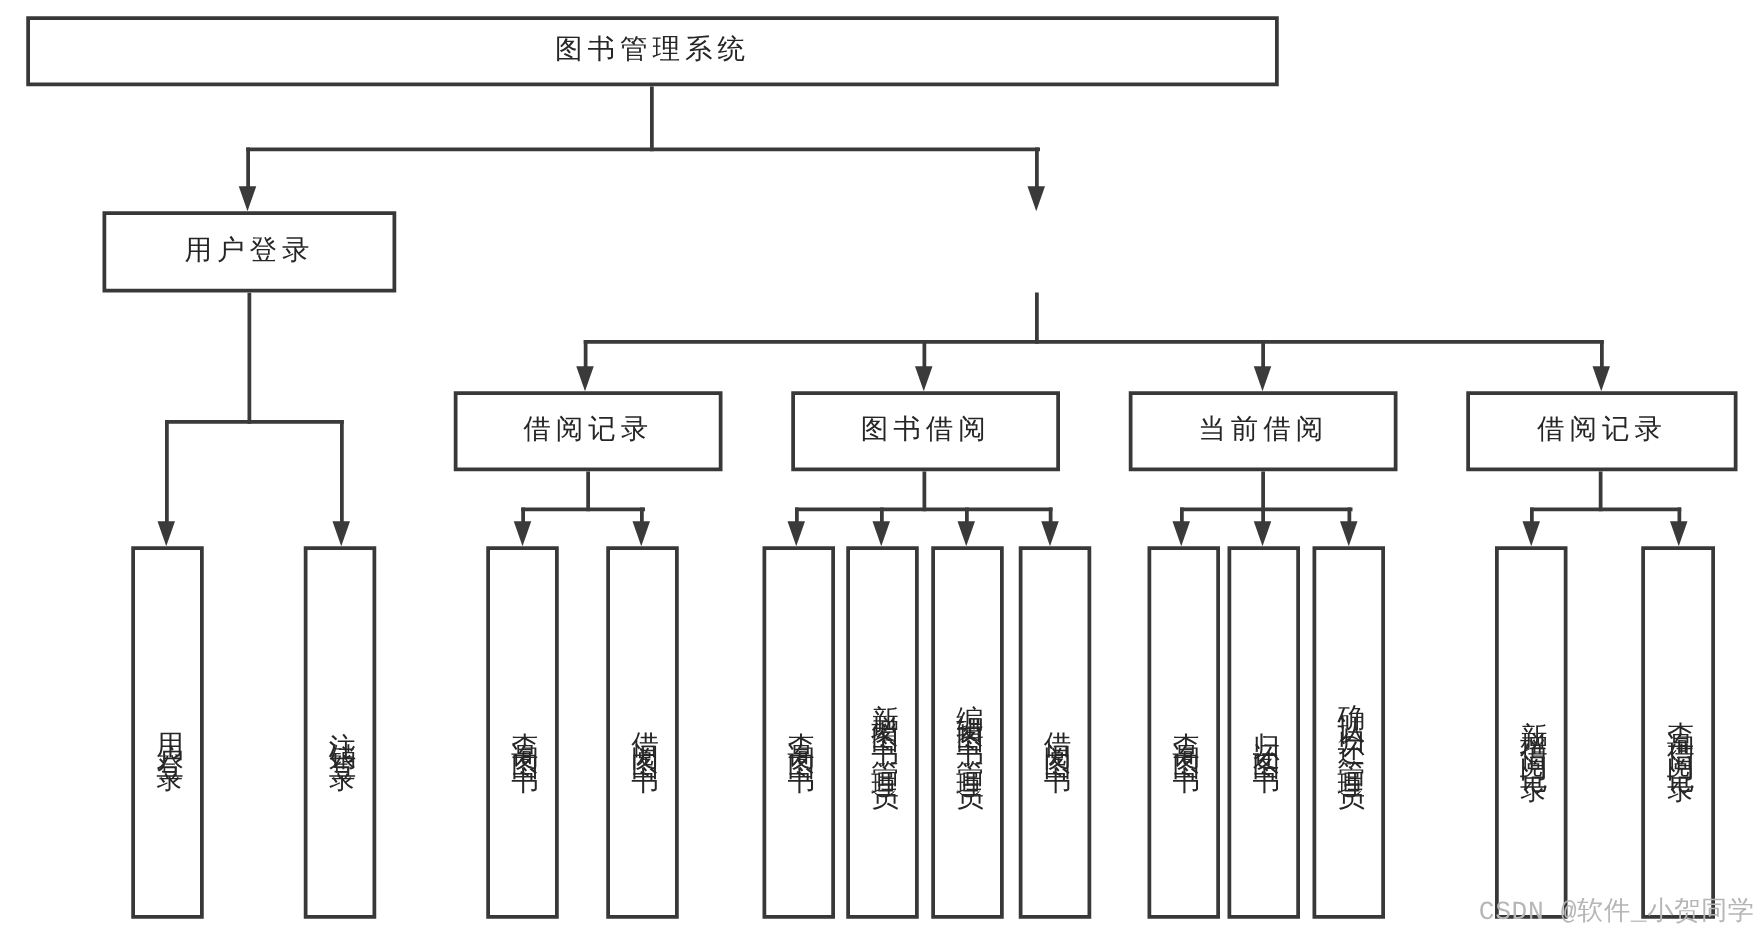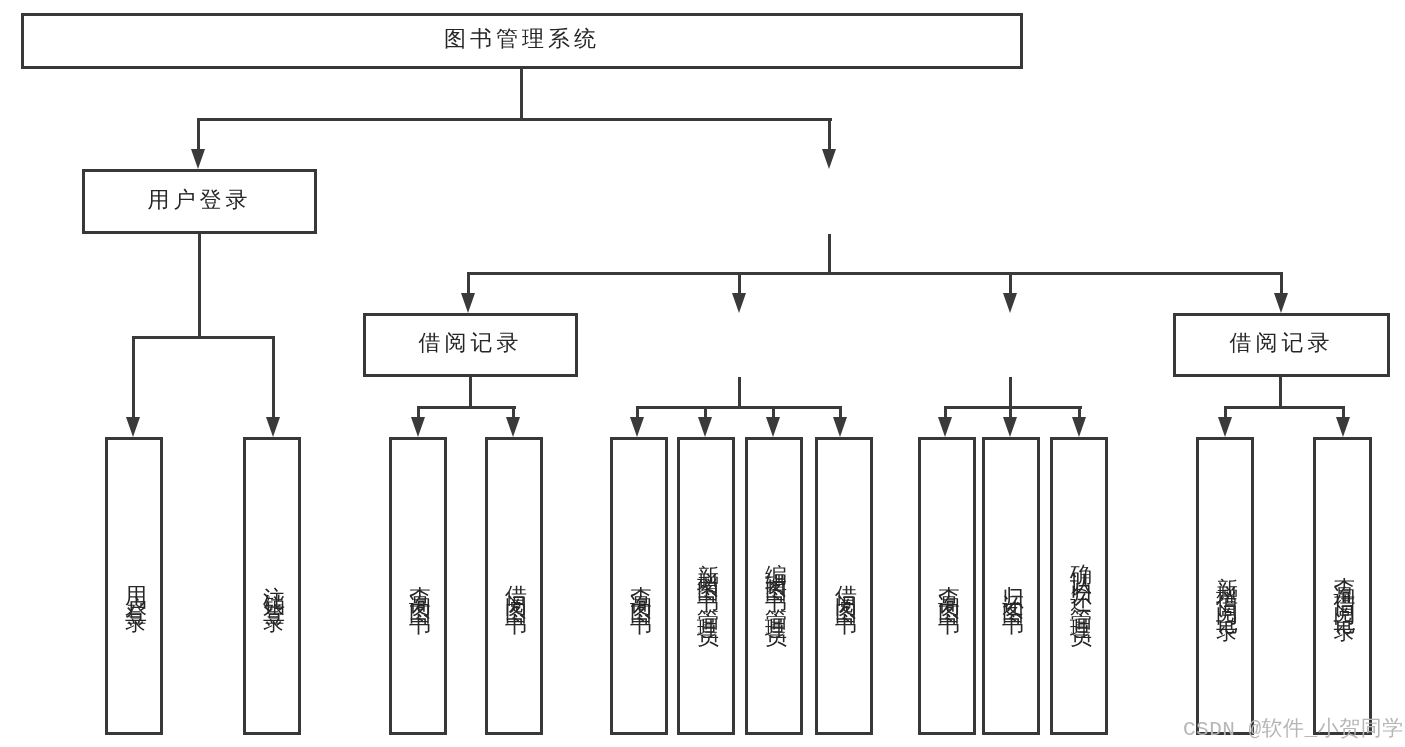--- a/index.html
+++ b/index.html
@@ -68,20 +68,26 @@
   <div class="arr" style="left:461px;top:293px"></div>
   <div class="vl" style="left:738px;top:272px;height:24px"></div>
   <div class="arr" style="left:732px;top:293px"></div>
   <div class="vl" style="left:1009px;top:272px;height:24px"></div>
   <div class="arr" style="left:1003px;top:293px"></div>
   <div class="vl" style="left:1280px;top:272px;height:24px"></div>
   <div class="arr" style="left:1274px;top:293px"></div>
 
   <div class="box" style="left:363px;top:313px;width:215px;height:64px">
     <span class="lbl">借阅记录</span>
+  </div>
+  <div class="box" style="left:633px;top:313px;width:215px;height:64px">
+    <span class="lbl">图书借阅</span>
+  </div>
+  <div class="box" style="left:903px;top:313px;width:215px;height:64px">
+    <span class="lbl">当前借阅</span>
   </div>
   <div class="box" style="left:1173px;top:313px;width:217px;height:64px">
     <span class="lbl">借阅记录</span>
   </div>
 
   <div class="vl" style="left:469px;top:377px;height:32px"></div>
   <div class="hl" style="left:417px;top:406px;width:99px"></div>
   <div class="vl" style="left:417px;top:406px;height:14px"></div>
   <div class="arr" style="left:411px;top:417px"></div>
   <div class="vl" style="left:512px;top:406px;height:14px"></div>

